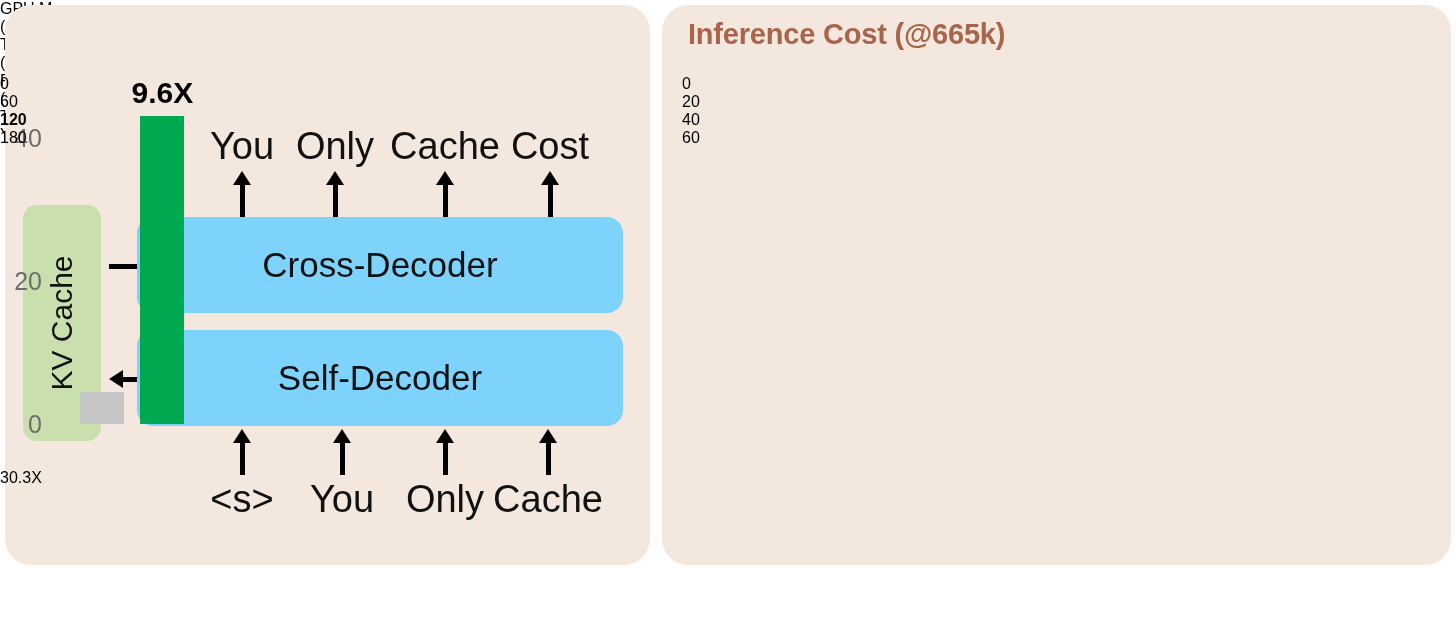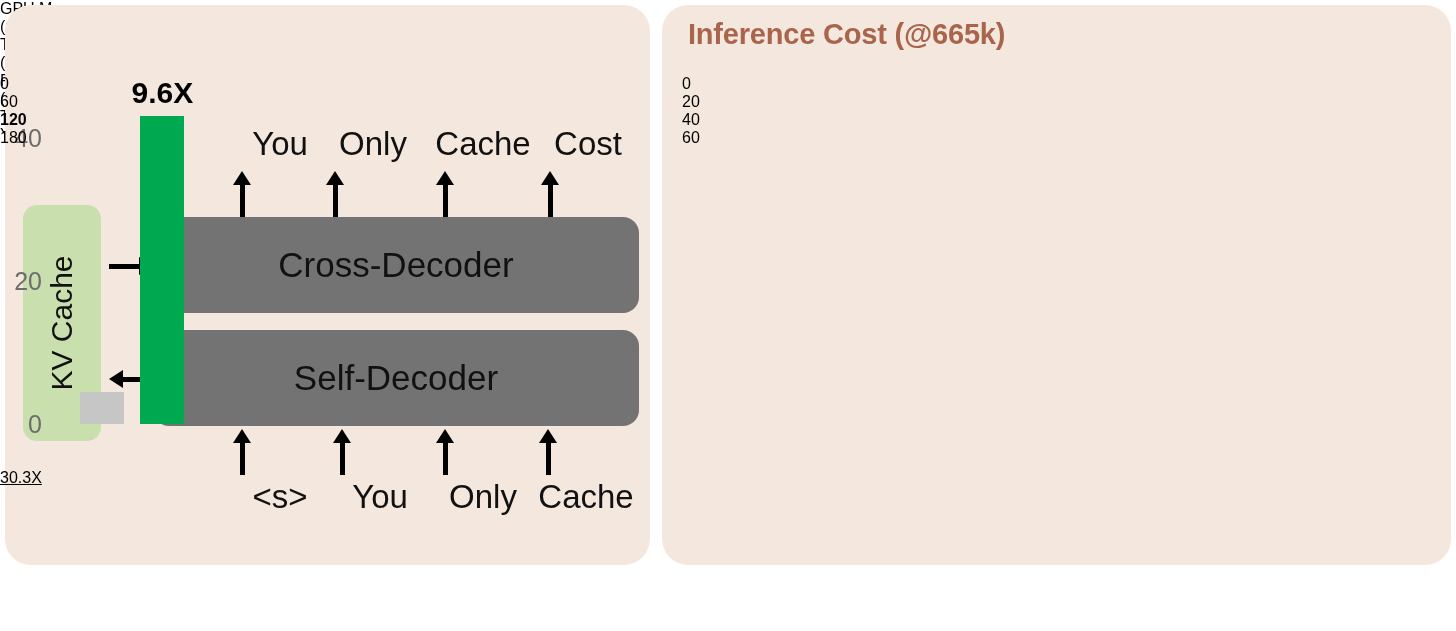--- a/index.html
+++ b/index.html
@@ -43,22 +43,22 @@
     left: 50%; top: 50%;
     transform: translate(-50%,-50%) rotate(-90deg);
     transform-origin: center center;
     font-size: 30px;
     color: #111;
     white-space: nowrap;
   }
 
   .dec-box {
     position: absolute;
-    left: 148px; width: 486px; height: 96px;
-    background: #737373;
+    left: 132px; width: 486px; height: 96px;
+    background: #7dd3fc;
     border-radius: 16px;
     display: flex; align-items: center; justify-content: center;
   }
   #cross-decoder { top: 212px; }
   #self-decoder  { top: 325px; }
   .dec-label { font-size: 35px; color: #111; }
 
   
   .h-arrow {
     position: absolute;
@@ -87,26 +87,25 @@
     border-left: 9px solid transparent;
     border-right: 9px solid transparent;
     border-bottom: 14px solid #000;
   }
   .v-arrow .shaft { width: 5px; background: #000; flex: 1; }
   .arrow-up-top    { height: 46px; top: 166px; }
   .arrow-up-bottom { height: 46px; top: 424px; }
 
   .token {
     position: absolute;
-    font-size: 33px;
+    font-size: 38px;
     color: #111;
     text-align: right;
     white-space: nowrap;
     transform: translateX(-50%);
-    margin-left: 38px;
   }
   .token-out { top: 120px; }
   .token-in  { top: 473px; }
 
   
   .chart {
     position: absolute;
     top: 75px;
     height: 360px;
   }
@@ -293,21 +292,21 @@
         <div class="gridline" style="top: 349px;"></div>
         <div class="ytick" style="top: 349px;">0</div>
         <div class="gridline" style="top: 245.105px;"></div>
         <div class="ytick" style="top: 245.105px;">60</div>
         <div class="gridline" style="top: 141.211px;"></div>
         <div class="ytick" style="top: 141.211px; font-weight: bold;">120</div>
         <div class="gridline" style="top: 37.3158px;"></div>
         <div class="ytick" style="top: 37.3158px;">180</div>
         <div class="bar transformer" style="left: -15.9px; width: 48px; top: 37.3158px; height: 311.684px; bottom: auto;"></div>
         <div class="bar yoco" style="left: -7.8px; width: 48px; top: 338.784px; height: 10.2163px; bottom: auto;"></div>
-        <div class="speedup" style="left: 16.2px; top: 298.784px; text-decoration: underline;">30.3X</div>
+        <div class="speedup" style="left: 16.2px; top: 298.784px;">30.3X</div>
       </div>
   </div>
 
   <div class="axis-label" style="left:815px">
       <div>GPU Memory ↓</div>
       <div>(GB)</div>
     </div>
   <div class="axis-label" style="left:1050px">
       <div>Throughput ↑</div>
       <div>(wps)</div>

